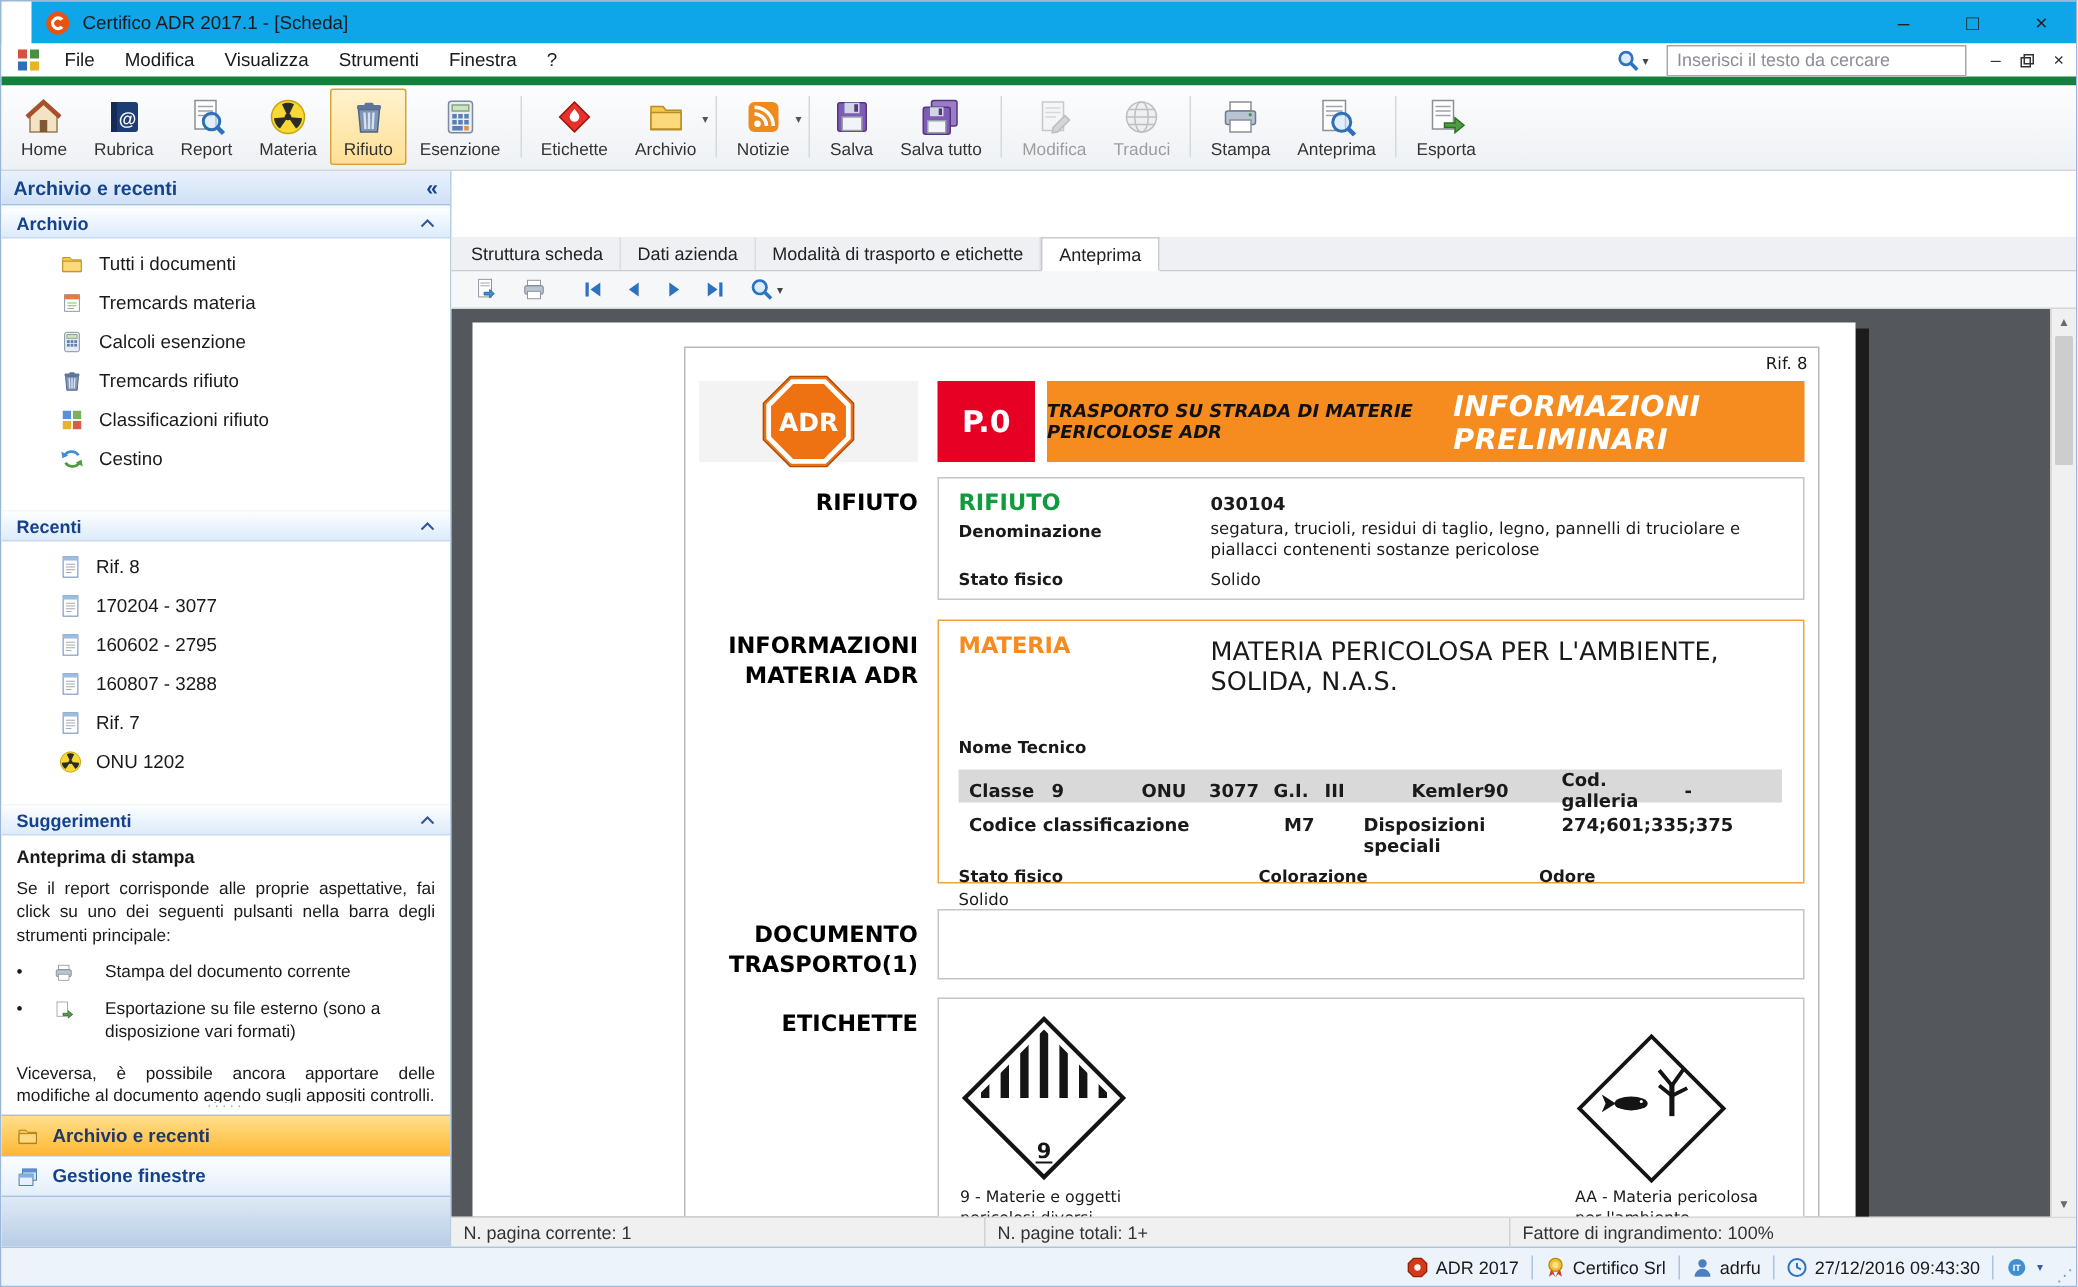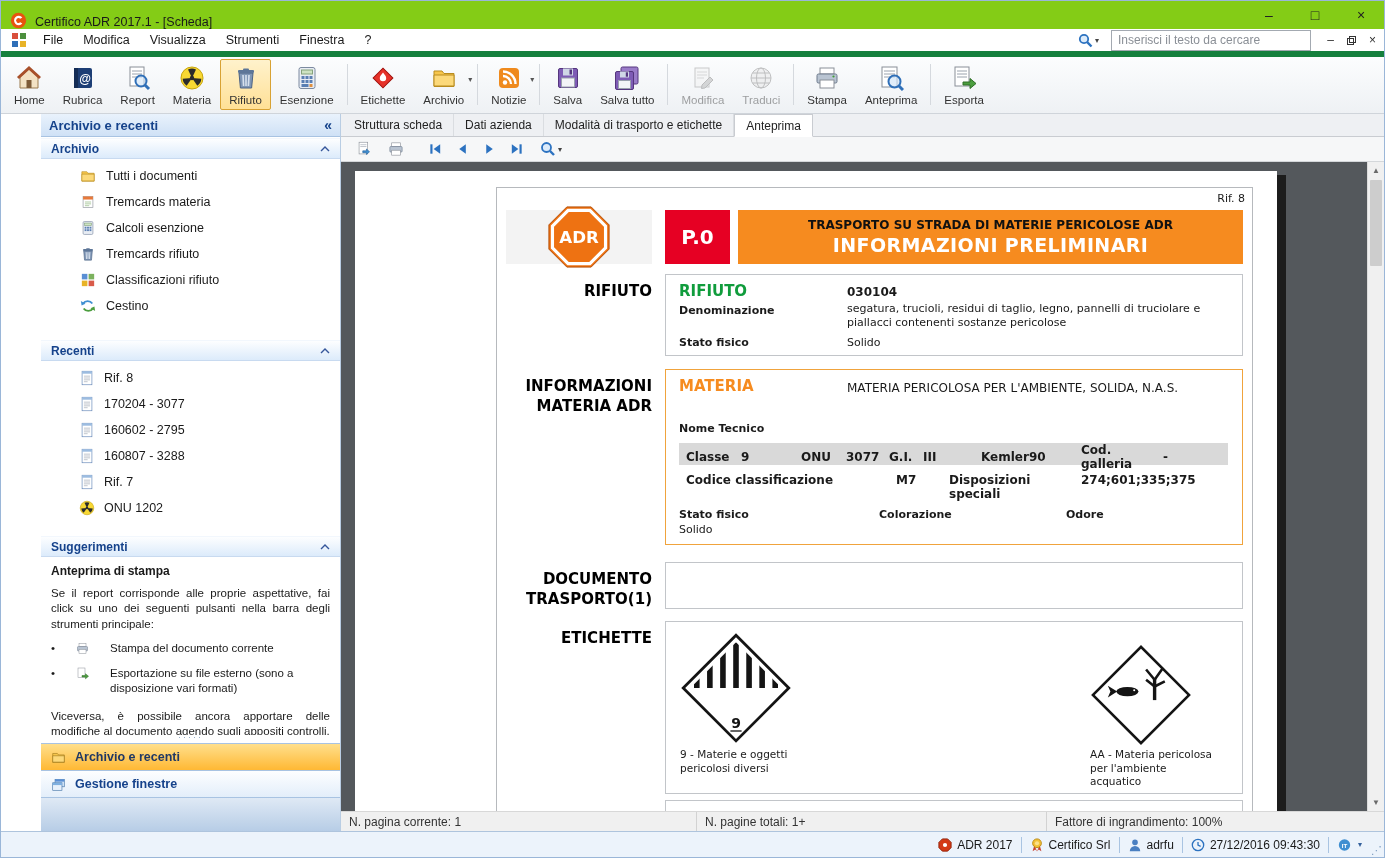--- a/index.html
+++ b/index.html
@@ -1,20 +1,20 @@
 <!DOCTYPE html>
 <html><head>
 <meta charset="utf-8">
 <style>
   * { margin:0; padding:0; box-sizing:border-box; }
   body { width:1385px; height:858px; overflow:hidden; font-family:"Liberation Sans","DejaVu Sans",sans-serif; background:#fff; color:#1a1a1a; }
   .app { width:1385px; height:858px; display:flex; flex-direction:column; border:1px solid #9ab6d8; }
 
   
-  .titlebar { height:28px; flex:none; display:flex; align-items:flex-end; background:#84cc16; }
+  .titlebar { height:28px; flex:none; display:flex; align-items:center; background:#0ea5e9;margin-left:20px; }
   .titlebar .title { font-size:12.5px; margin-left:8px; }
   .app-logo { margin-left:9px; width:17px; height:17px; }
   .win-controls { margin-left:auto; display:flex; height:100%; }
   .win-btn { width:46px; height:100%; display:flex; align-items:center; justify-content:center; font-size:14px; color:#222; }
 
   
   .menubar { height:28px; flex:none; display:flex; align-items:center; background:#fff; border-bottom:6px solid #15803d; }
   .menu-grid { margin:0 6px 0 10px; }
   .menu-item { padding:4px 10px; font-size:12.5px; cursor:default; }
   .menu-right { margin-left:auto; display:flex; align-items:center; }
@@ -32,21 +32,21 @@
   .toolbar { height:57px; flex:none; display:flex; align-items:stretch; padding:2px 0 3px 4px; background:linear-gradient(#fcfdfe,#eef1f4); border-bottom:1px solid #cfd4da; }
   .tb-btn { position:relative; display:flex; flex-direction:column; align-items:center; justify-content:flex-start; padding:4px 8px 2px; border:1px solid transparent; border-radius:2px; }
   .tb-btn.selected { background:linear-gradient(#fff2cc,#ffe096); border:1px solid #d8a234; }
   .tb-btn.disabled { opacity:.45; filter:grayscale(1); }
   .tb-icon { height:28px; display:flex; align-items:center; }
   .tb-label { font-size:11.5px; color:#333; margin-top:2px; white-space:nowrap; }
   .tb-caret { position:absolute; right:0px; top:15px; font-size:8px; color:#555; }
   .tb-sep { width:1px; background:#d5d9de; margin:5px 4px; }
 
   
-  .content { flex:1; display:flex; min-height:0;padding-left:40px; }
+  .content { flex:1; display:flex; min-height:0; }
 
   
   .sidebar { width:300px; flex:none; display:flex; flex-direction:column; background:#fff; border-right:1px solid #b9cde3; }
   .sb-title { height:23px; flex:none; display:flex; align-items:center; padding:0 8px; background:linear-gradient(#e9f2fc,#cfe1f6); border-bottom:1px solid #a8c3e2; color:#15428b; font-weight:bold; font-size:13px; }
   .sb-collapse { margin-left:auto; font-size:14px; color:#15428b; }
   .sb-group { height:21px; flex:none; display:flex; align-items:center; padding:0 10px; margin-top:1px; background:linear-gradient(#fdfeff,#dcebfb); border-top:1px solid #f2f7fd; border-bottom:1px solid #c8daf0; color:#15428b; font-size:12px; font-weight:bold; }
   .sb-chevron { margin-left:auto; }
   .sb-items { flex:none; padding:4px 0 20px; }
   .sb-items.tight { padding-bottom:14px; }
   .sb-item { height:26px; display:flex; align-items:center; gap:9px; padding-left:38px; font-size:12.5px; }
@@ -57,21 +57,21 @@
   .tip-bullet .bicon { flex:none; margin-top:1px; }
   .tip-outro { margin-top:12px; }
   .sb-splitter { height:8px; flex:none; text-align:center; color:#8aa5c5; font-size:9px; line-height:5px; letter-spacing:2px; }
   .sb-splitter::before { content:"·····"; }
   .sb-nav { height:27px; flex:none; display:flex; align-items:center; gap:8px; padding-left:9px; font-size:12.5px; font-weight:bold; color:#15428b; border-top:1px solid #a8c3e2; background:linear-gradient(#fdfeff,#e3eefa); }
   .sb-nav.selected { background:linear-gradient(#ffdf8c,#ffb834); color:#203864; }
   .sb-footer { height:34px; flex:none; border-top:1px solid #a8c3e2; background:linear-gradient(#dfe9f5,#b7cde6); }
 
   
   .main { flex:1; min-width:0; display:flex; flex-direction:column; }
-  .tabs { height:23px; flex:none; display:flex; align-items:stretch; background:#eef0f3; border-bottom:1px solid #c9ccd1; padding-left:2px; }
+  .tabs { height:23px; flex:none; display:flex; align-items:stretch; background:#eef0f3; border-bottom:1px solid #c9ccd1; padding-left:2px;margin-top:44px; }
   .tab { display:flex; align-items:center; padding:0 11px; font-size:12px; border-right:1px solid #dadde1; color:#222; }
   .tab.active { background:#fff; border:1px solid #c9ccd1; border-bottom-color:#fff; margin-bottom:-1px; border-right:1px solid #c9ccd1; }
   .pv-toolbar { height:25px; flex:none; display:flex; align-items:center; gap:10px; padding-left:12px; background:#f6f7f8; border-bottom:1px solid #d4d7da; }
   .pv-tool { display:flex; align-items:center; gap:2px; padding:2px 3px; border-radius:2px; }
   .pv-group { display:flex; align-items:center; gap:6px; margin-left:8px; }
   .pv-wrap { flex:1; min-height:0; display:flex; }
   .pv-area { flex:1; position:relative; background:#54585c; overflow:hidden; }
   .pv-scrollbar { width:17px; flex:none; background:#f0f0f0; border-left:1px solid #dcdcdc; position:relative; }
   .pv-scrollbar .arr { position:absolute; left:0; width:100%; height:17px; display:flex; align-items:center; justify-content:center; font-size:8px; color:#6a6a6a; }
   .pv-scrollbar .arr.down { bottom:0; }
@@ -82,36 +82,36 @@
 
   
   .page { position:absolute; left:14px; top:9px; width:922px; height:980px; background:#fff; font-family:"DejaVu Sans",sans-serif; }
   .page-shadow { position:absolute; left:936px; top:13px; width:9px; height:976px; background:#1c1c1c; }
   .doc-frame { position:absolute; left:141px; top:16px; width:757px; height:940px; border:1px solid #b6b9bd; padding-top:2px; }
   .doc-ref { text-align:right; font-size:11px; padding:2px 7px 0; height:16px; }
   .doc-header { display:flex; height:54px; margin:4px 9px 0 9px; }
   .adr-cell { width:146px; flex:none; background:#f3f3f3; display:flex; align-items:center; justify-content:center; }
   .hd-gap1 { width:13px; flex:none; } .hd-gap2 { width:8px; flex:none; }
   .p0 { width:65px; flex:none; background:#e60023; color:#fff; font-weight:bold; font-size:20px; display:flex; align-items:center; justify-content:center; }
-  .banner { flex:1; background:#f68b1f; display:flex; flex-direction:column; align-items:center; justify-content:center; }
+  .banner { flex:1; background:#f68b1f; display:flex; flex-direction:row; align-items:center; justify-content:center;font-style:italic; }
   .banner-l1 { color:#111; font-weight:bold; font-size:12px; }
   .banner-l2 { color:#fff; font-weight:bold; font-size:19px; letter-spacing:.4px; margin-top:2px; }
   .doc-row { display:flex; margin-right:9px; }
   .doc-label { width:155px; flex:none; text-align:right; font-weight:bold; font-size:15px; line-height:1.3; padding-top:8px; color:#000; }
   .doc-box { flex:1; margin-left:13px; border:1px solid #c2c5c9; background:#fff; }
   .box-rifiuto { height:82px; padding:7px 12px 0 13px; }
   .kv { display:grid; grid-template-columns:168px 1fr; }
   .rif-title { color:#109c3c; font-weight:bold; font-size:15px; }
   .rif-cer { font-weight:bold; font-size:12px; padding-top:3px; }
   .lab { font-weight:bold; font-size:11px; }
   .val { font-size:11px; line-height:1.28; }
   .mt6 { margin-top:6px; } .mt2 { margin-top:2px; }
   .box-materia { height:176px; border:1px solid #f0a33c; padding:7px 14px 0 13px; }
   .mat-title { color:#f68b1f; font-weight:bold; font-size:15px; }
-  .mat-descr { font-size:12px; padding-top:4px; }
+  .mat-descr { font-size:17px; padding-top:4px; }
   .nome-tec { margin-top:27px; }
   .band { margin-top:8px; height:22px; background:#d9d9d9; display:grid; grid-template-columns:55px 60px 45px 43px 34px 58px 48px 52px 82px auto; align-items:center; padding-left:7px; font-size:12px; font-weight:bold; }
   .row2 { margin-top:8px; display:grid; grid-template-columns:210px 53px 132px auto; padding-left:7px; font-size:12px; font-weight:bold; }
   .row3 { margin-top:7px; display:grid; grid-template-columns:200px 187px auto; font-size:11px; font-weight:bold; }
   .row4 { margin-top:2px; font-size:11px; font-weight:normal; }
   .box-doc { height:47px; }
   .box-etic { height:173px; padding:10px 14px 0 14px; display:flex; justify-content:space-between; }
   .etic-fig { display:flex; flex-direction:column; }
   .etic-fig.right { margin-top:12px; margin-right:8px; }
   .etic-cap { font-size:10.5px; line-height:1.3; margin-top:2px; width:130px; }

